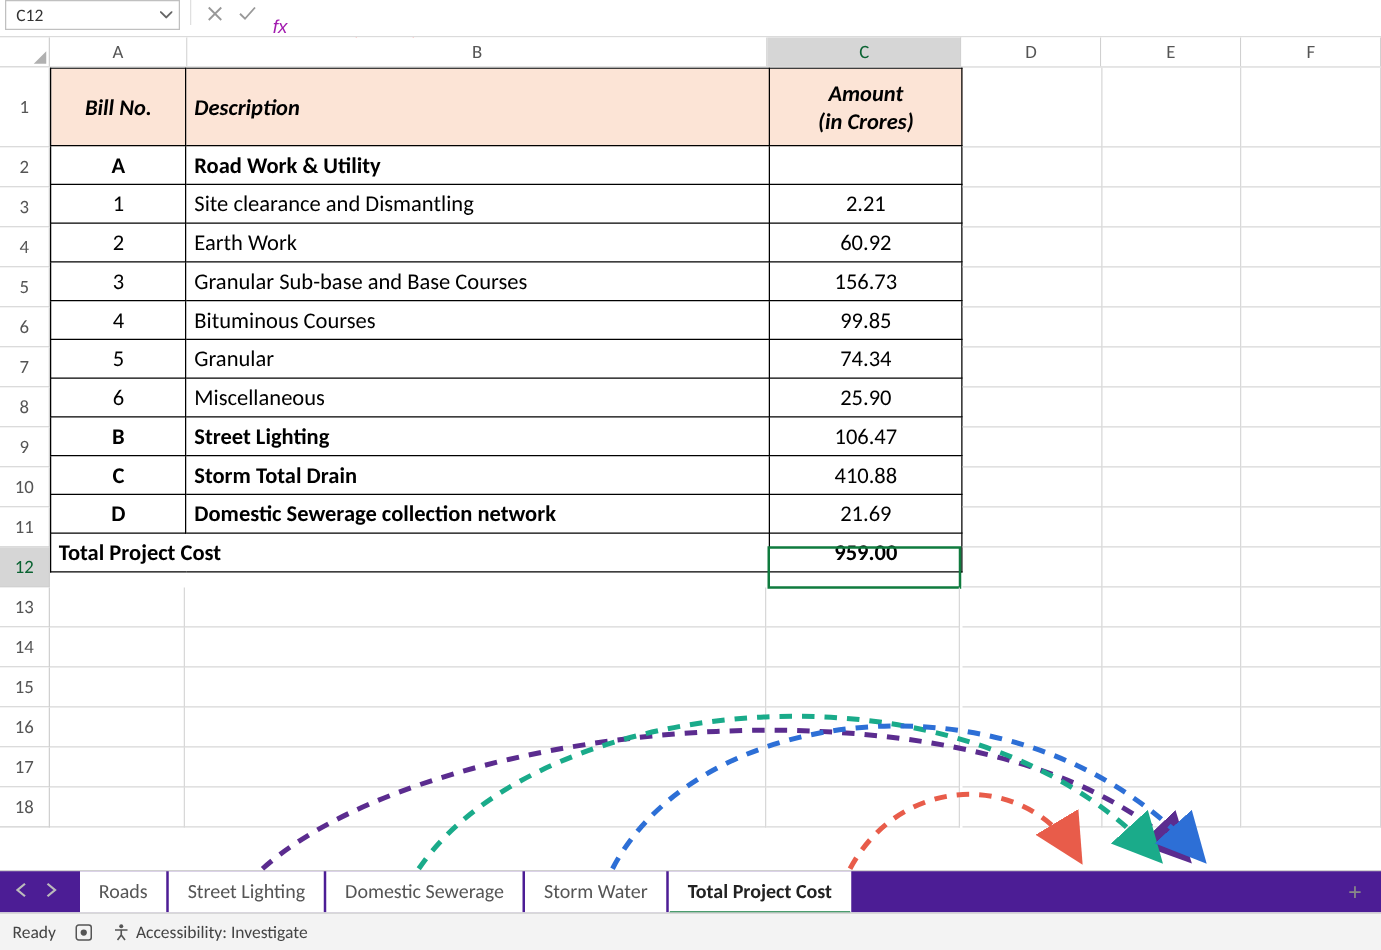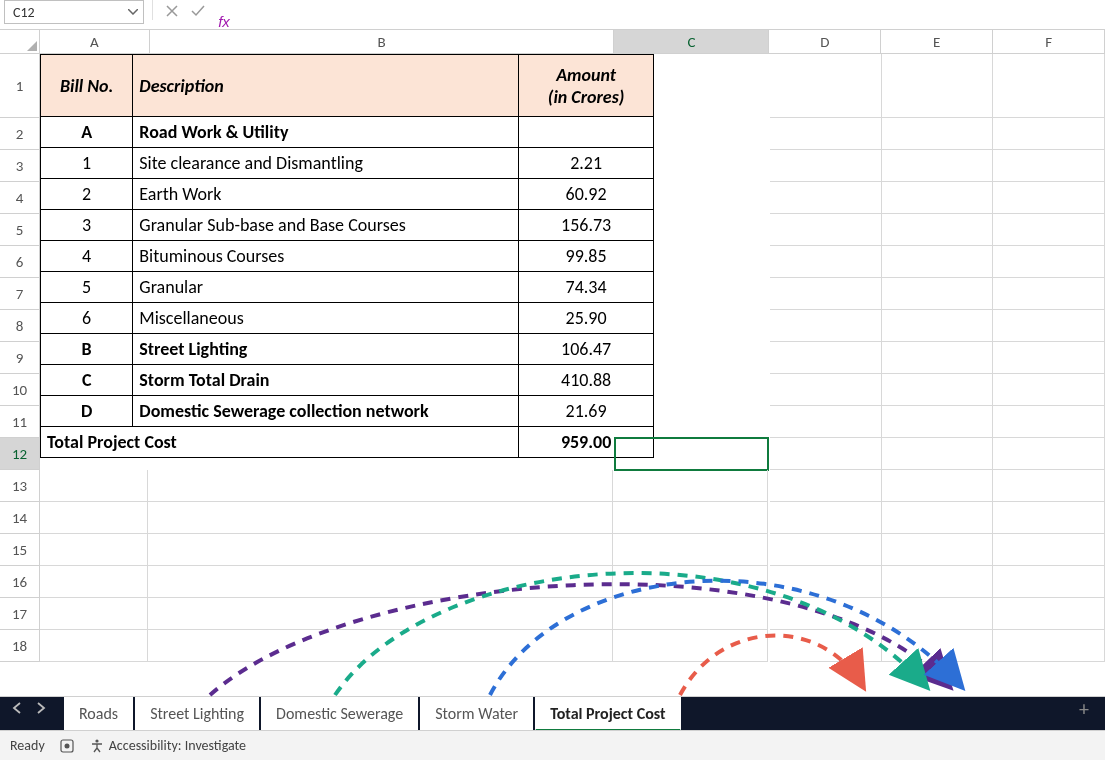--- a/index.html
+++ b/index.html
@@ -26,42 +26,42 @@
 
 .grid-area { display: flex; height: 628px; overflow: hidden; position: relative; }
 .row-headers { width: 40px; display: flex; flex-direction: column; }
 .row-head { border-right: 1px solid #d0d0d0; border-bottom: 1px solid #d0d0d0; display: flex; align-items: center; justify-content: center; font-size: 15px; color: #555; background: #fff; }
 .row-head.sel { background: #d6d6d6; color: #0a6332; }
 .rh-1 { height: 64px; }
 .rh-norm { height: 32px; }
 
 .cells { flex: 1; position: relative; }
 
-.data-table { width: 614px; border: 1.5px solid #000; border-collapse: collapse; }
+.data-table { width: 730px; border: 1.5px solid #000; border-collapse: collapse; }
 .data-table td, .data-table th { border: 1.5px solid #000; padding: 4px 6px; font-size: 18px; }
 .hdr-cell { background: #fce4d6; font-weight: bold; font-style: italic; text-align: center; height: 62px; }
 .bill-col { width: 108px; text-align: center; }
 .desc-col { width: 465px; text-align: left; }
 .amt-col { width: 153px; text-align: center; margin-top: 40px; }
 .cat-row td { font-weight: bold; }
 .bold-left { text-align: left; font-weight: bold; }
 .total-row td { font-weight: bold; }
 
 .active-cell-border { position: absolute; border: 2px solid #0f7b3e; pointer-events: none; }
 
 .empty-cells { position: absolute; left: 730px; top: 0; right: 0; bottom: 0; }
 .empty-grid-row { display: flex; height: 32px; }
 .empty-grid-cell { border-right: 1px solid #d8d8d8; border-bottom: 1px solid #d8d8d8; width: 112px; }
 .empty-first-row { height: 64px; }
 
 .empty-below { position: absolute; left: 0; top: 416px; right: 0; bottom: 0; }
 
 .arrows-svg { position: absolute; z-index: 5; pointer-events: none; }
 
-.tabs-bar { position: absolute; bottom: 30px; left: 0; right: 0; height: 34px; background: #0f172a; border-top: 1px solid #d0d0d0; display: flex; align-items: flex-start; padding: 0 8px; gap: 2px; }
+.tabs-bar { position: absolute; bottom: 30px; left: 0; right: 0; height: 34px; background: #4c1d95; border-top: 1px solid #d0d0d0; display: flex; align-items: center; padding: 0 8px; gap: 2px; }
 .tab-nav { display: flex; gap: 6px; margin-right: 12px; }
 .tab-nav-btn { color: #888; font-size: 16px; cursor: pointer; padding: 2px 4px; }
 .tab-nav-btn.disabled { color: #ccc; }
 .sheet-tab { padding: 6px 14px; font-size: 16px; color: #555; background: #fff; cursor: pointer; border: 1px solid transparent; }
 .sheet-tab.active { font-weight: bold; color: #222; border-bottom: 2.5px solid #0f7b3e; background: #fff; }
 .new-sheet-btn { margin-left: auto; font-size: 20px; color: #888; cursor: pointer; padding: 0 8px; }
 
 .status-bar { position: absolute; bottom: 0; left: 0; right: 0; height: 30px; background: #f3f3f3; border-top: 1px solid #d0d0d0; display: flex; align-items: center; padding: 0 10px; gap: 14px; font-size: 14px; color: #444; }
 .status-icon { display: flex; align-items: center; gap: 4px; }
 </style>

